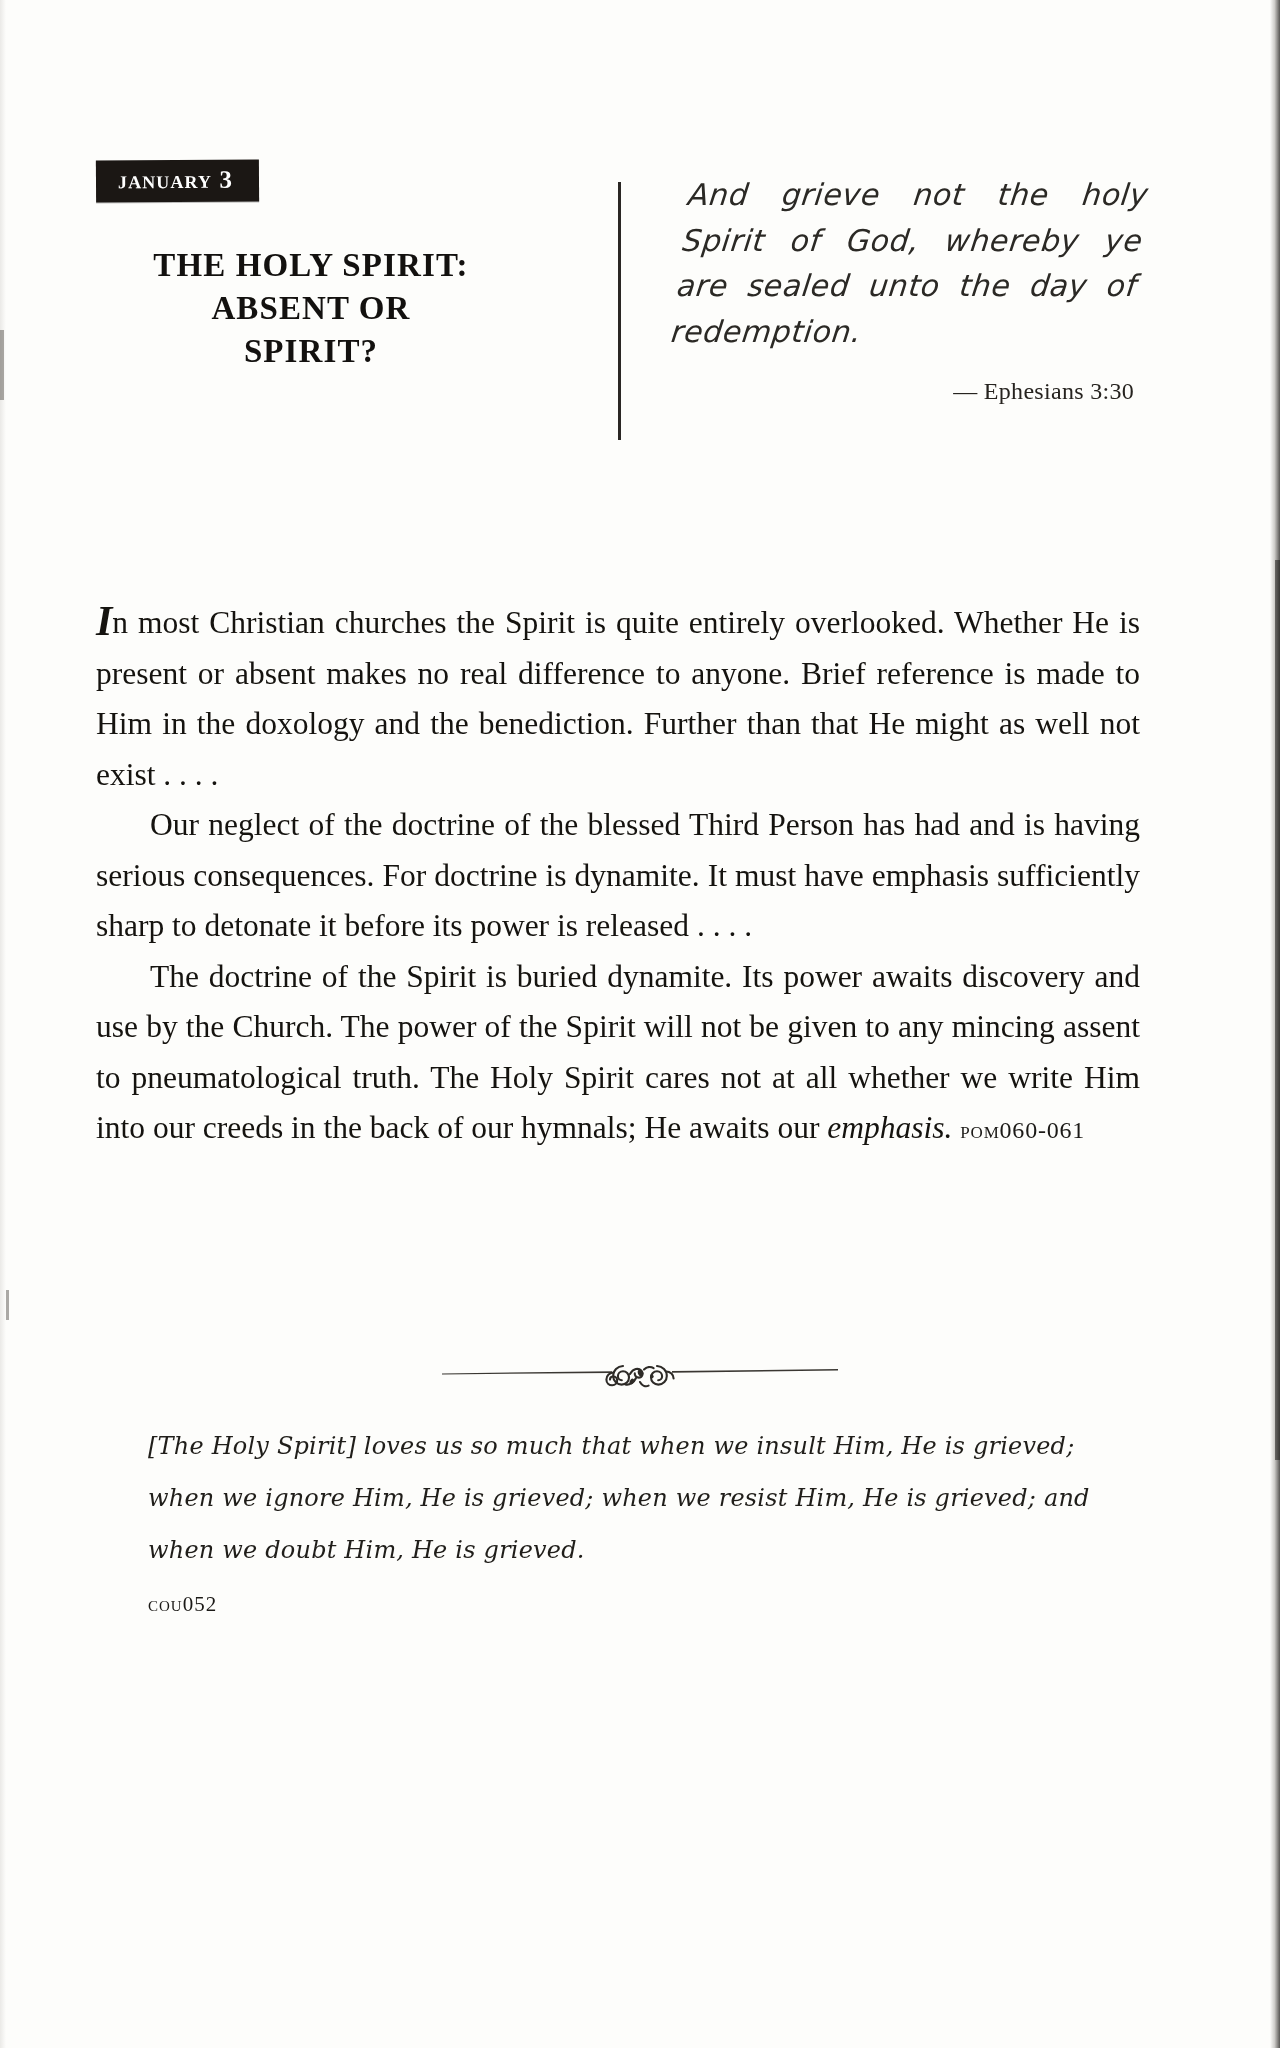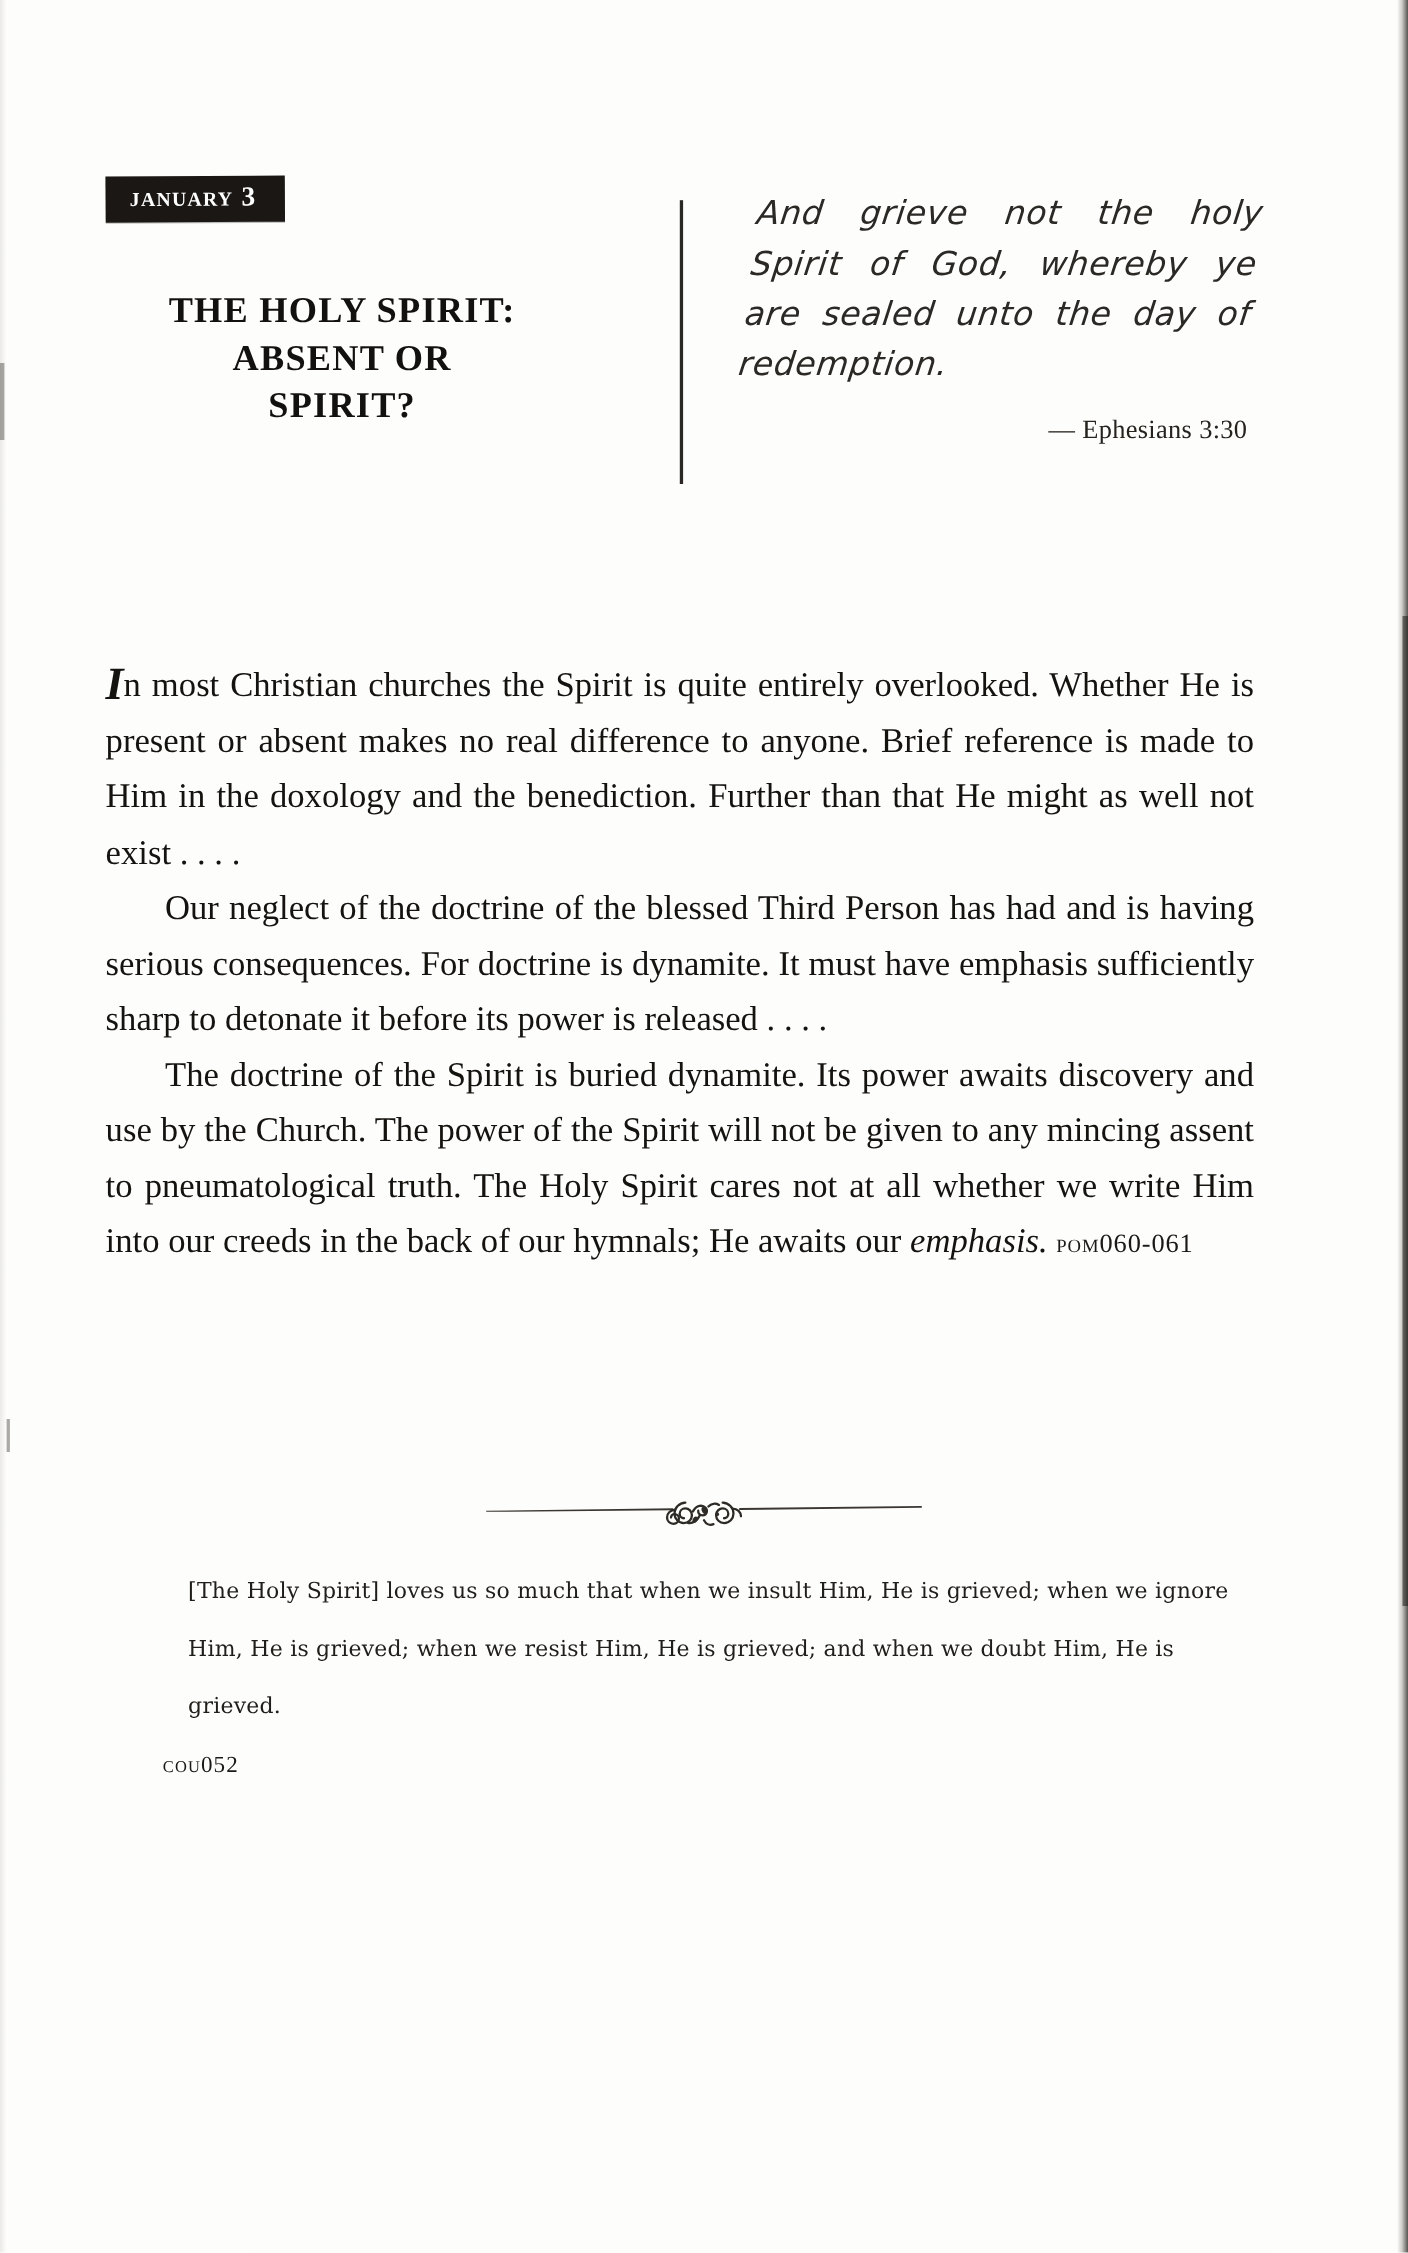--- a/index.html
+++ b/index.html
@@ -64,21 +64,21 @@
     font-weight: 700;
     letter-spacing: 1.1px;
     font-variant: small-caps;
     text-transform: lowercase;
     line-height: 1.05;
     transform: rotate(-0.35deg);
     box-shadow: 0 1px 0 rgba(0,0,0,0.25);
   }
   .date-banner::first-letter { font-size: 1em; }
   .entry-title {
-    margin-top: 60px;
+    margin-top: 42px;
     text-align: center;
     font-family: "Liberation Serif", "DejaVu Serif", serif;
     font-size: 33px;
     font-weight: 600;
     letter-spacing: 1.1px;
     line-height: 1.30;
     color: #13110f;
     width: 430px;
   }
   .entry-title .tline { display: block; }
@@ -169,25 +169,25 @@
 
   
   .closing {
     position: absolute;
     left: 148px;
     top: 1420px;
     width: 970px;
   }
   .closing-quote {
     font-family: "DejaVu Serif", "Liberation Serif", serif;
-    font-size: 20px;
+    font-style: italic;
+    font-size: 24px;
     line-height: 52px;
     color: #201e1a;
     letter-spacing: 0.2px;
-    margin-left: 23px;
   }
   .closing-code {
     margin-top: 16px;
     font-family: "Liberation Serif", "DejaVu Serif", serif;
     font-size: 21px;
     font-variant: small-caps;
     text-transform: lowercase;
     letter-spacing: 1.0px;
     color: #1b1916;
   }

